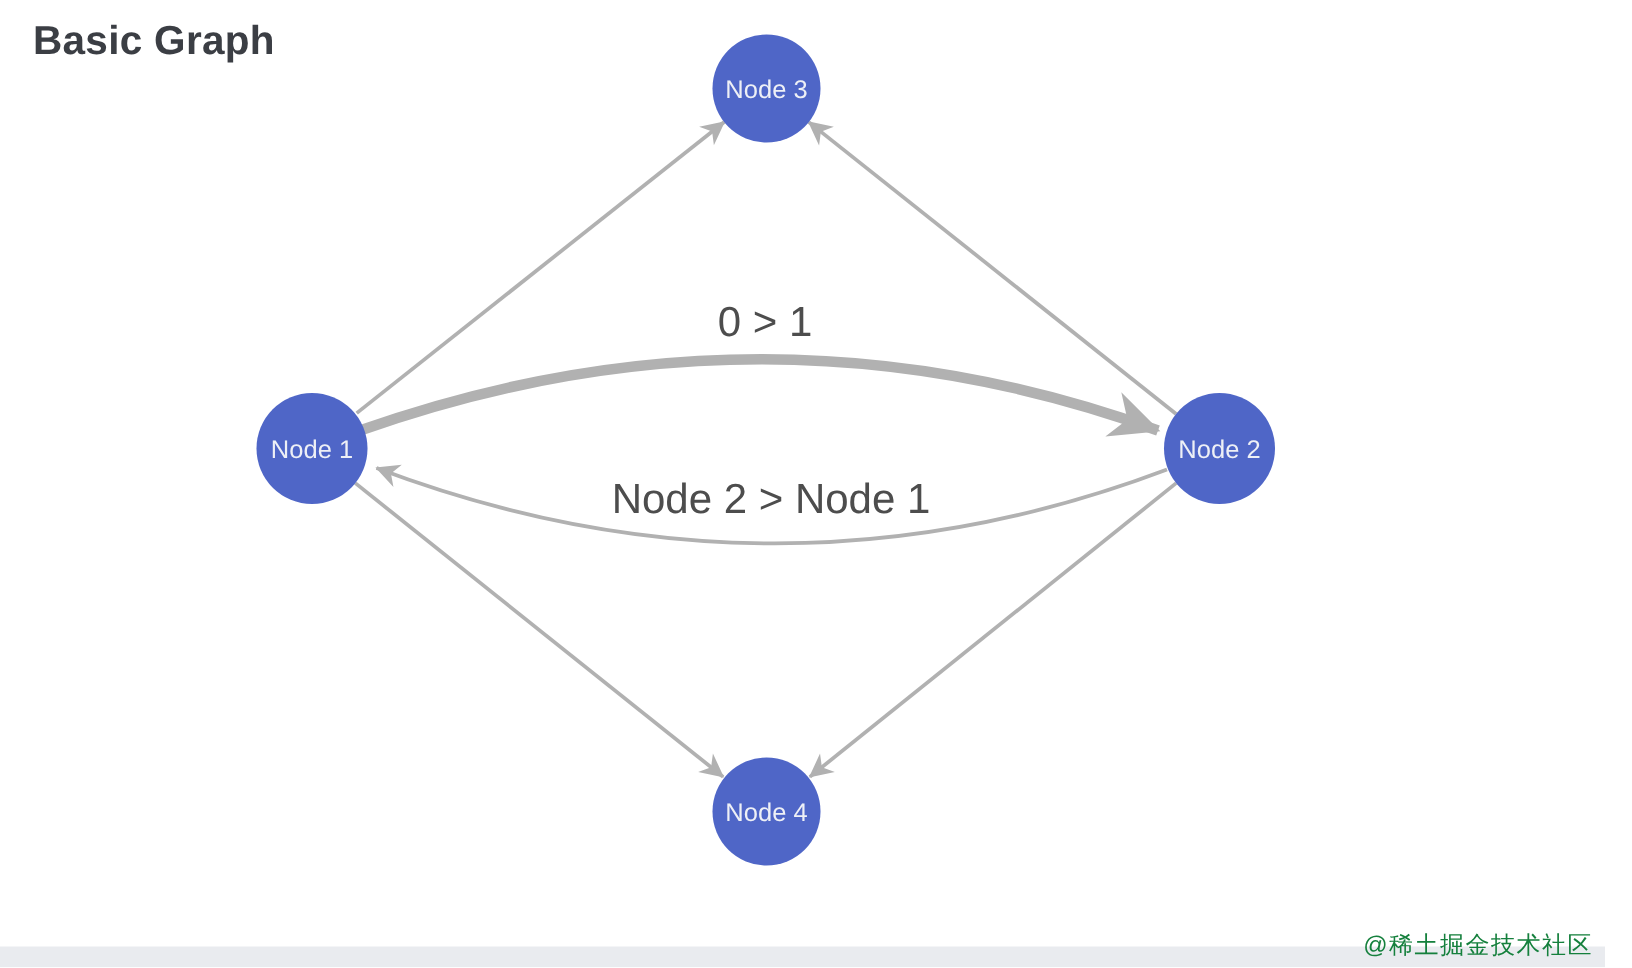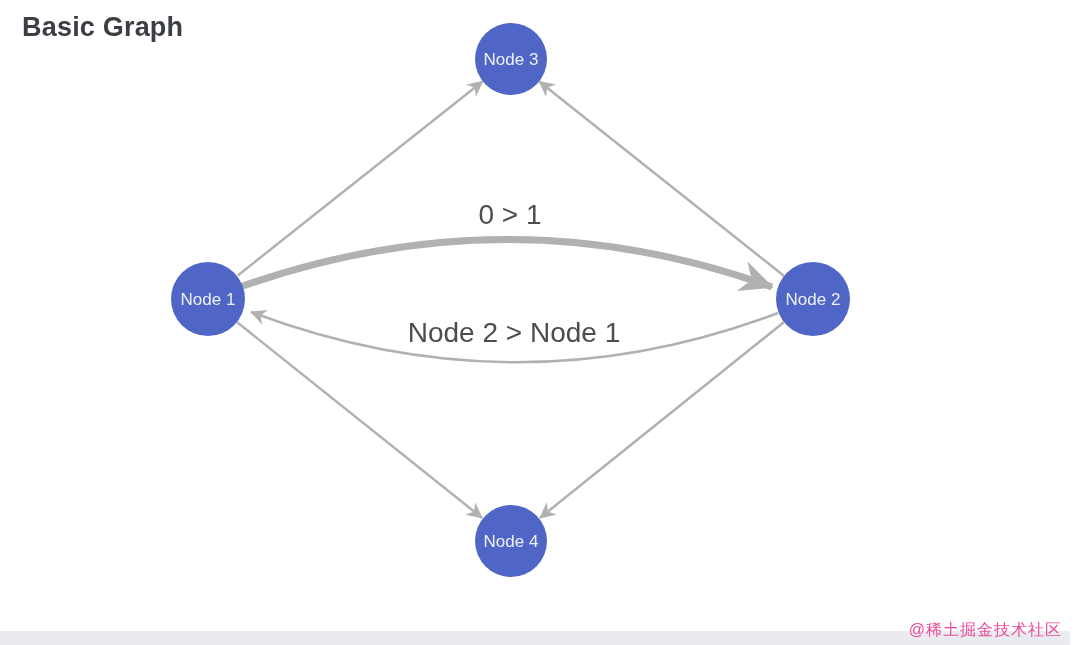--- a/index.html
+++ b/index.html
@@ -47,21 +47,21 @@
     fill: #4d4d4d;
     font-size: 28px;
     font-family: "Liberation Sans", "DejaVu Sans", sans-serif;
     text-anchor: middle;
   }
   .watermark {
     position: absolute;
     right: 8px;
     bottom: 4px;
     font-size: 16px;
-    color: #ec4899;
+    color: #15803d;
     letter-spacing: 1px;
   }
   .footer-band {
     position: absolute;
     left: 0;
     bottom: 0;
     width: 100%;
     height: 14px;
     background: #e9ebef;
   }

